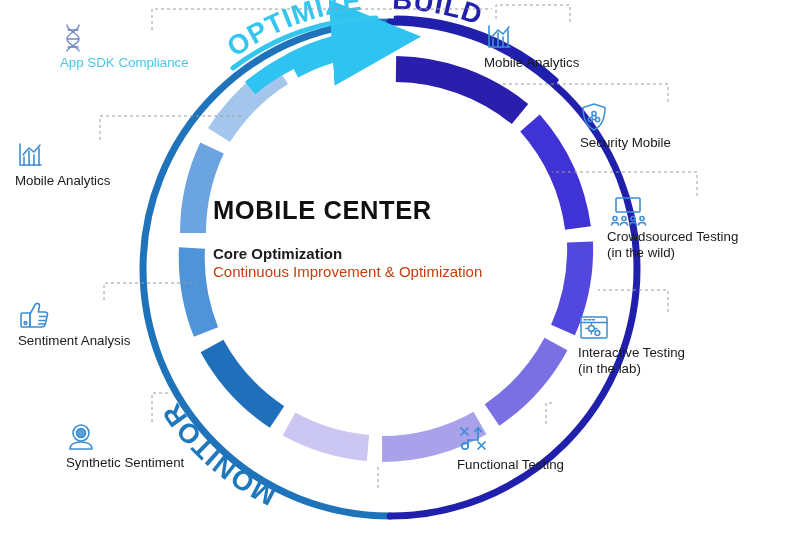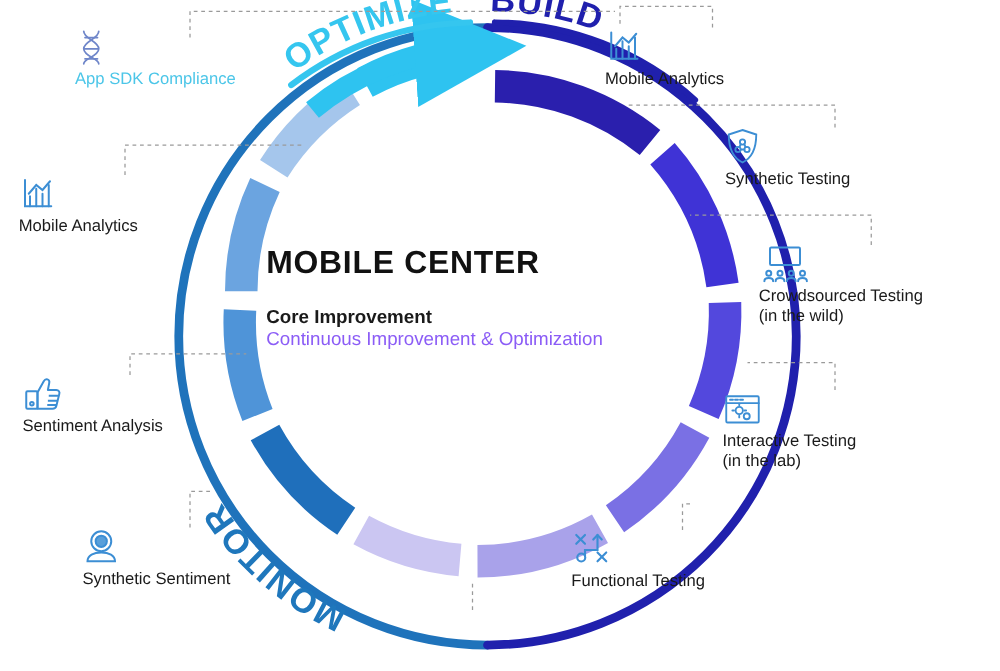--- a/index.html
+++ b/index.html
@@ -29,21 +29,21 @@
     line-height:1.1;
   }
   .center-sub{
     margin-top:21px;
     font-size:15px;
     font-weight:bold;
     color:#1a1a1a;
   }
   .center-line{
     font-size:15px;
-    color:#8b5cf6;
+    color:#c2410c;
     line-height:1.35;
   }
 
   
   .node{
     position:absolute;
     text-align:left;
     color:#1a1a1a;
     font-size:13.3px;
     line-height:1.22;
@@ -124,21 +124,21 @@
       <path d="M 546 424 L 546 403 L 552 403"></path>
       <path d="M 668 312 L 668 290 L 598 290"></path>
       <path d="M 697 196 L 697 172 L 552 172"></path>
       <path d="M 668 102 L 668 84 L 500 84"></path>
       <path d="M 570 22 L 570 5 L 496 5 L 496 22"></path>
     </g>
   </svg>
 
   <div class="center-block">
     <div class="center-title">MOBILE CENTER</div>
-    <div class="center-sub">Core Improvement</div>
+    <div class="center-sub">Core Optimization</div>
     <div class="center-line">Continuous Improvement &amp; Optimization</div>
   </div>
 
   <div class="node accent" style="left:60px;top:22px;width:190px;">
     <span class="ico">
       <svg width="26" height="30" viewBox="0 0 26 30" fill="none" stroke="#6f86c9" stroke-width="1.4" stroke-linecap="round">
         <path d="M7 3 C7 9, 19 11, 19 17 C19 23, 7 25, 7 29"></path>
         <path d="M19 3 C19 9, 7 11, 7 17 C7 23, 19 25, 19 29"></path>
         <path d="M8 8 L18 8 M7.5 17 L18.5 17 M8 25 L18 25"></path>
       </svg>
@@ -233,21 +233,21 @@
   <div class="node" style="left:580px;top:102px;width:178px;">
     <span class="ico">
       <svg width="28" height="30" viewBox="0 0 28 30" fill="none" stroke="#3c8ed4" stroke-width="1.5" stroke-linecap="round">
         <path d="M14 2 L25 5.6 C25 17.5, 21 24.6, 14 28 C7 24.6, 3 17.5, 3 5.6 Z"></path>
         <circle cx="14" cy="11.6" r="2.1"></circle>
         <circle cx="10.4" cy="17.6" r="2.1"></circle>
         <circle cx="17.6" cy="17.6" r="2.1"></circle>
         <path d="M12.6 13.4 L11.6 15.6 M15.4 13.4 L16.4 15.6 M12.5 17.6 L15.5 17.6"></path>
       </svg>
     </span>
-    <span class="lbl">Synthetic Testing</span>
+    <span class="lbl">Security Mobile</span>
   </div>
 
   <div class="node" style="left:484px;top:22px;width:172px;">
     <span class="ico">
       <svg width="30" height="30" viewBox="0 0 30 30" fill="none" stroke="#3c8ed4" stroke-width="1.6" stroke-linecap="round">
         <path d="M5 4 L5 25 L26 25"></path>
         <path d="M9 25 L9 17 M14 25 L14 11 M19 25 L19 15 M24 25 L24 8"></path>
         <path d="M8 15 L14 8 L19 12 L25 5"></path>
       </svg>
     </span>

